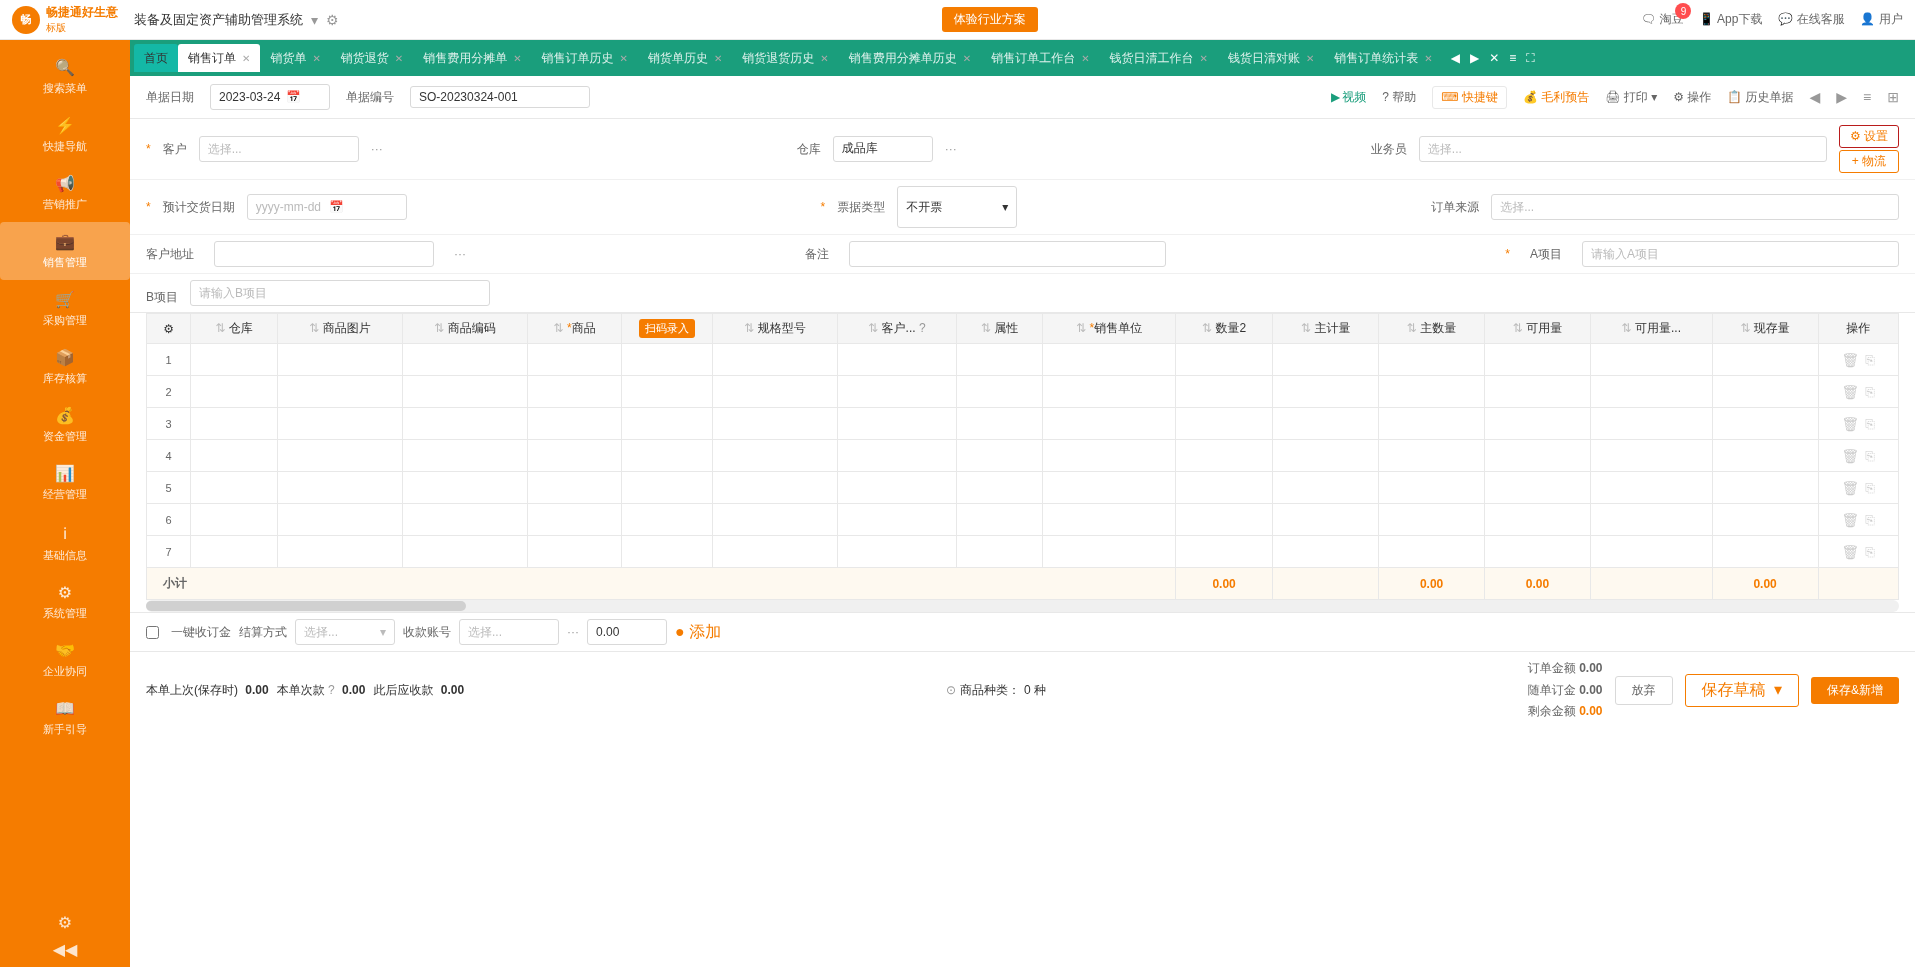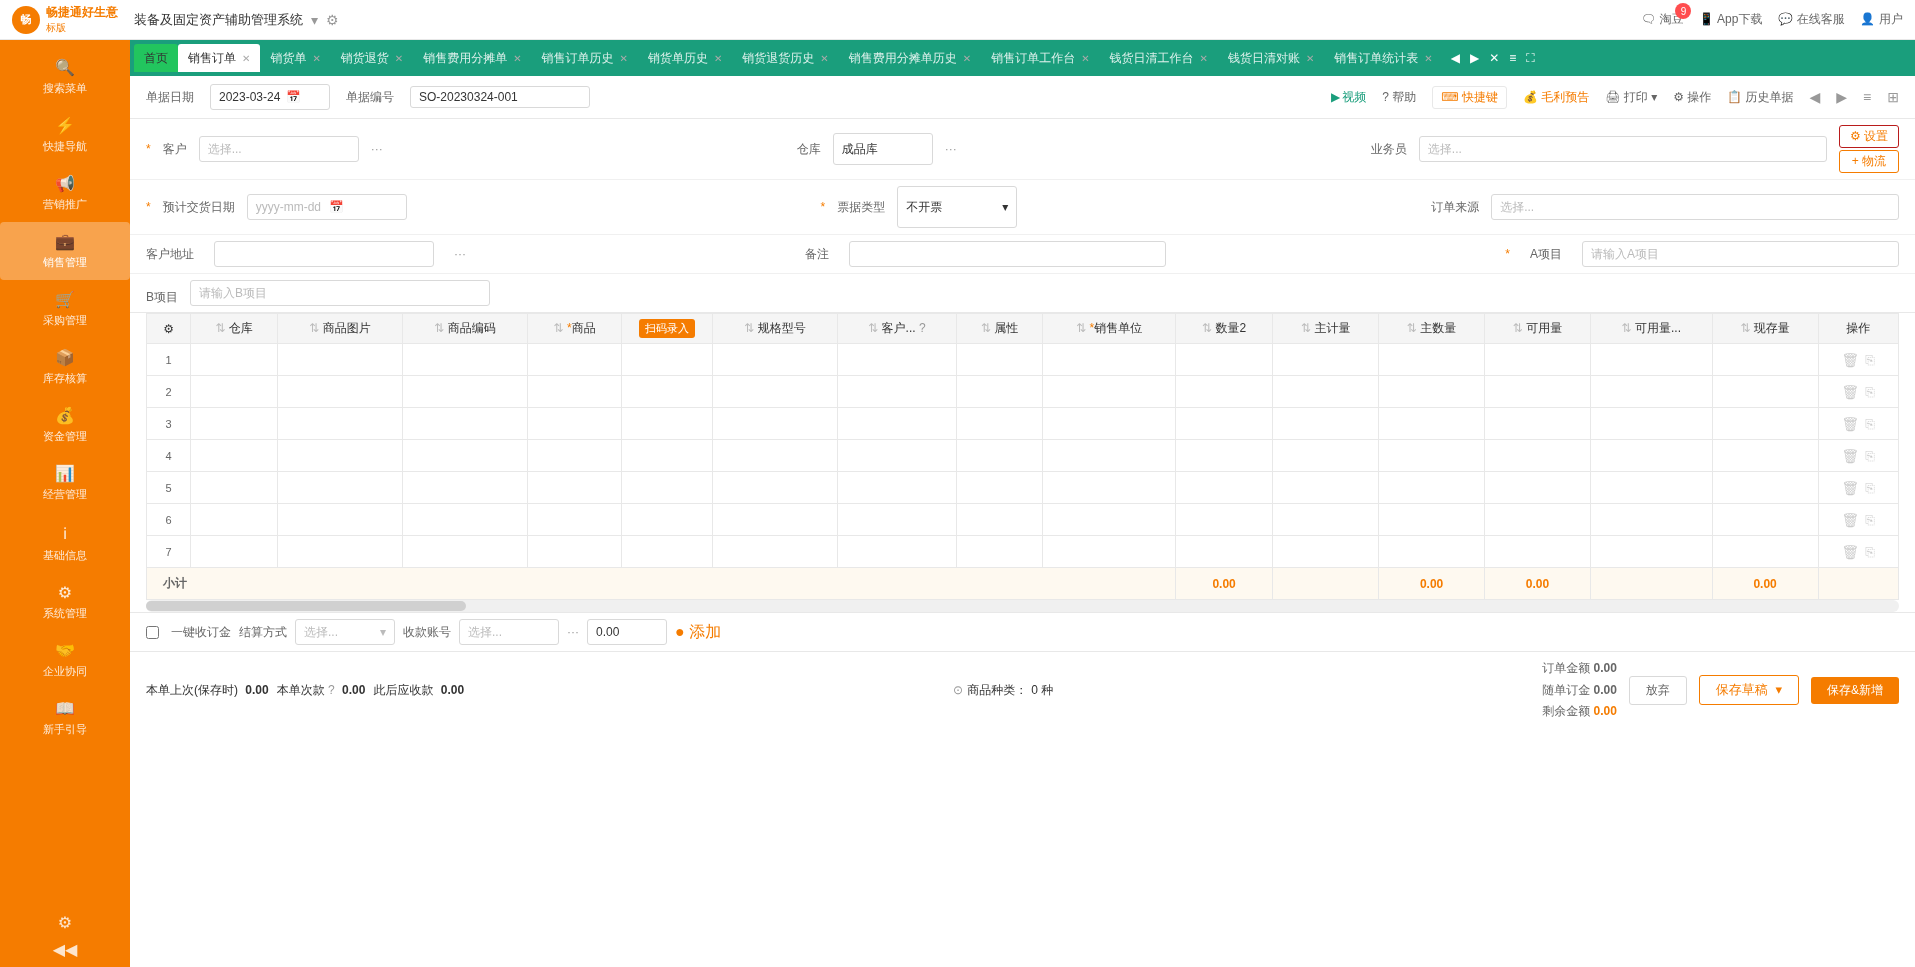--- a/index.html
+++ b/index.html
@@ -53,53 +53,56 @@
     .summary-row td { background: #fef9f0; font-weight: bold; color: #333; }
     .summary-label { color: #666; }
     .summary-value { color: #f57c00; }
     .action-bar { padding: 6px 16px; background: #fff; border-top: 1px solid #e8e8e8; display: flex; align-items: center; justify-content: space-between; }
     .action-bar-left { display: flex; align-items: center; gap: 8px; font-size: 12px; }
     .action-bar-right { display: flex; align-items: center; gap: 12px; }
     .order-summary { text-align: right; font-size: 12px; color: #666; line-height: 1.8; }
     .amount-value { font-weight: bold; }
     .orange-text { color: #f57c00; }
     .btn-discard { border: 1px solid #d9d9d9; background: #fff; color: #666; padding: 5px 16px; border-radius: 3px; cursor: pointer; font-size: 12px; }
-    .btn-save-draft { border: 1px solid #f57c00; background: #fff; color: #f57c00; padding: 5px 16px; border-radius: 3px; cursor: pointer; font-size: 13px; }
+    .btn-save-draft { border: 1px solid #f57c00; background: #fff; color: #f57c00; padding: 5px 16px; border-radius: 3px; cursor: pointer; font-size: 16px; }
     .btn-save-new { background: #f57c00; color: white; border: none; padding: 5px 16px; border-radius: 3px; cursor: pointer; font-size: 12px; }
     .checkbox-input { margin-right: 4px; }
     .add-btn { color: #f57c00; cursor: pointer; font-size: 16px; }
 
     .scrollbar-area { height: 12px; background: #f0f0f0; margin: 0 16px; border-radius: 6px; position: relative; }
     .scrollbar-thumb { position: absolute; left: 0; top: 1px; width: 320px; height: 10px; background: #d0d0d0; border-radius: 5px; cursor: pointer; }
 
     .badge { background: #ff4d4f; color: white; border-radius: 50%; width: 16px; height: 16px; display: inline-flex; align-items: center; justify-content: center; font-size: 10px; }
 
     .delete-icon { color: #ccc; cursor: pointer; font-size: 14px; }
     .copy-icon { color: #ccc; cursor: pointer; font-size: 12px; }
     .ops-cell { display: flex; gap: 6px; align-items: center; justify-content: center; }
 
-    .home-tab { background: #22c55e; color: #333; border-radius: 3px 3px 0 0; }
+    .home-tab { background: #14b8a6; color: #333; border-radius: 3px 3px 0 0; }
   </style>
 </head>
 <body>
 
 <div class="app-container">
 
   <div class="top-bar">
     <div class="top-bar-left">
       <div class="logo-area">
         <div class="logo-icon">畅</div>
         <div>
           <div style="color:#f57c00;font-size:12px;font-weight:bold;">畅捷通好生意</div>
           <div style="color:#f57c00;font-size:10px;">标版</div>
         </div>
       </div>
       <span class="system-name">装备及固定资产辅助管理系统</span>
       <span style="color:#999;font-size:14px;cursor:pointer;">▾</span>
       <span style="color:#999;font-size:14px;cursor:pointer;">⚙</span>
+    </div>
+    <div style="flex:1;display:flex;justify-content:center;">
+      <button class="top-bar-btn">体验行业方案</button>
     </div>
     <div class="top-bar-right">
       <span style="position:relative;">
         🗨 <span class="badge" style="position:absolute;top:-8px;right:-8px;">9</span>
         <span>淘豆</span>
       </span>
       <span>📱 <span>App下载</span></span>
       <span>💬 <span>在线客服</span></span>
       <span>👤 <span>用户</span></span>
     </div>
@@ -257,21 +260,21 @@
 
           <span style="color:#f57c00;font-size:12px;">*</span>
           <span class="form-label">客户</span>
           <span style="border:1px solid #d9d9d9;border-radius:3px;padding:3px 8px;min-width:160px;height:26px;display:inline-flex;align-items:center;color:#bbb;">
             <span>选择...</span>
           </span>
           <span style="color:#999;cursor:pointer;">···</span>
           <div style="flex:1;"></div>
 
           <span class="form-label">仓库</span>
-          <span style="border:1px solid #d9d9d9;border-radius:3px;padding:3px 8px;min-width:100px;height:32px;display:inline-flex;align-items:center;">
+          <span style="border:1px solid #d9d9d9;border-radius:3px;padding:3px 8px;min-width:100px;height:26px;display:inline-flex;">
             <span>成品库</span>
           </span>
           <span style="color:#999;cursor:pointer;">···</span>
           <div style="flex:1;"></div>
 
           <span class="form-label">业务员</span>
           <span style="border:1px solid #d9d9d9;border-radius:3px;padding:3px 8px;min-width:160px;height:26px;display:inline-flex;align-items:center;color:#bbb;flex:1;">
             <span>选择...</span>
           </span>
 

